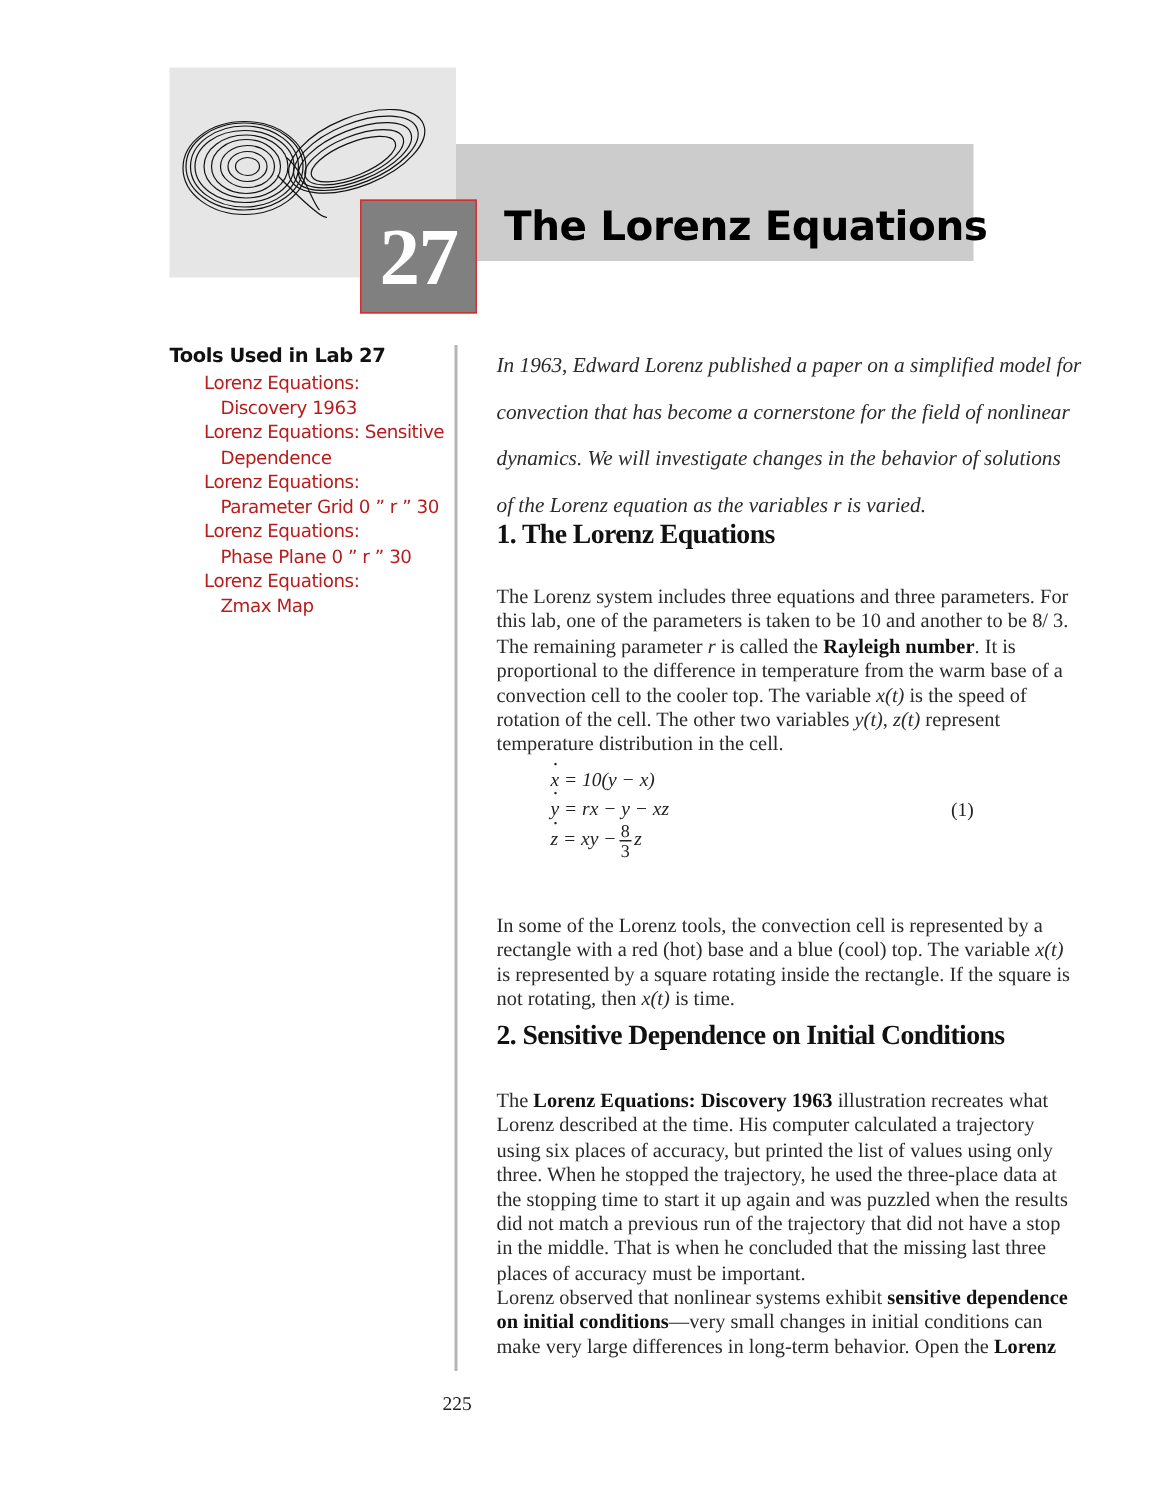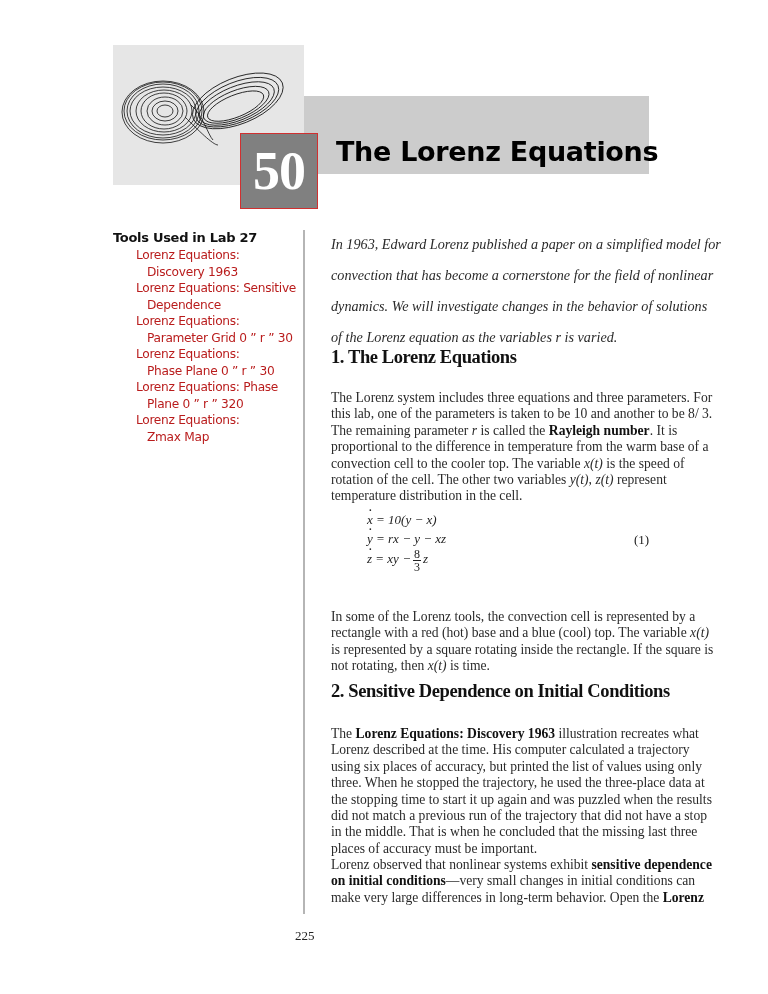--- a/index.html
+++ b/index.html
@@ -83,21 +83,21 @@
         <ellipse cx="124" cy="60" rx="40" ry="17"></ellipse>
         <ellipse cx="125" cy="59" rx="44" ry="20"></ellipse>
         <ellipse cx="126" cy="58" rx="48" ry="23"></ellipse>
       </g>
       <path d="M 78 60 C 90 70, 95 90, 100 95"></path>
       <path d="M 72 72 C 85 85, 100 100, 105 100"></path>
     </g>
   </svg>
 </div>
 <div class="abs title-bar"></div>
-<div class="abs chapter-box">50</div>
+<div class="abs chapter-box">27</div>
 <div class="abs chapter-title">The Lorenz Equations</div>
 
 <div class="abs vrule"></div>
 
 <div class="abs sidebar">
   <h3>Tools Used in Lab 27</h3>
   <div class="tool">
     <span>Lorenz Equations:</span>
     <span class="l2">Discovery 1963</span>
   </div>
@@ -105,24 +105,20 @@
     <span>Lorenz Equations: Sensitive</span>
     <span class="l2">Dependence</span>
   </div>
   <div class="tool">
     <span>Lorenz Equations:</span>
     <span class="l2">Parameter Grid 0 ” r ” 30</span>
   </div>
   <div class="tool">
     <span>Lorenz Equations:</span>
     <span class="l2">Phase Plane 0 ” r ” 30</span>
-  </div>
-  <div class="tool">
-    <span>Lorenz Equations: Phase</span>
-    <span class="l2">Plane 0 ” r ” 320</span>
   </div>
   <div class="tool">
     <span>Lorenz Equations:</span>
     <span class="l2">Zmax Map</span>
   </div>
 </div>
 
 <p class="abs main intro">In 1963, Edward Lorenz published a paper on a simplified model for convection that has become a cornerstone for the field of nonlinear dynamics. We will investigate changes in the behavior of solutions of the Lorenz equation as the variables r is varied.</p>
 
 <div class="abs main sec-head h1">1. The Lorenz Equations</div>

